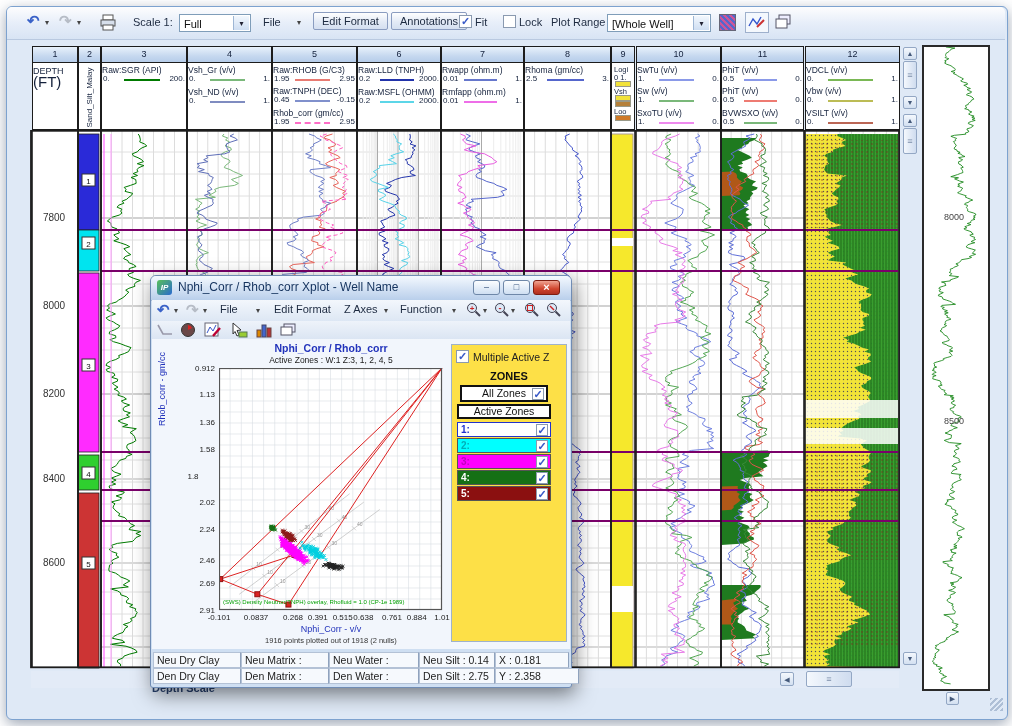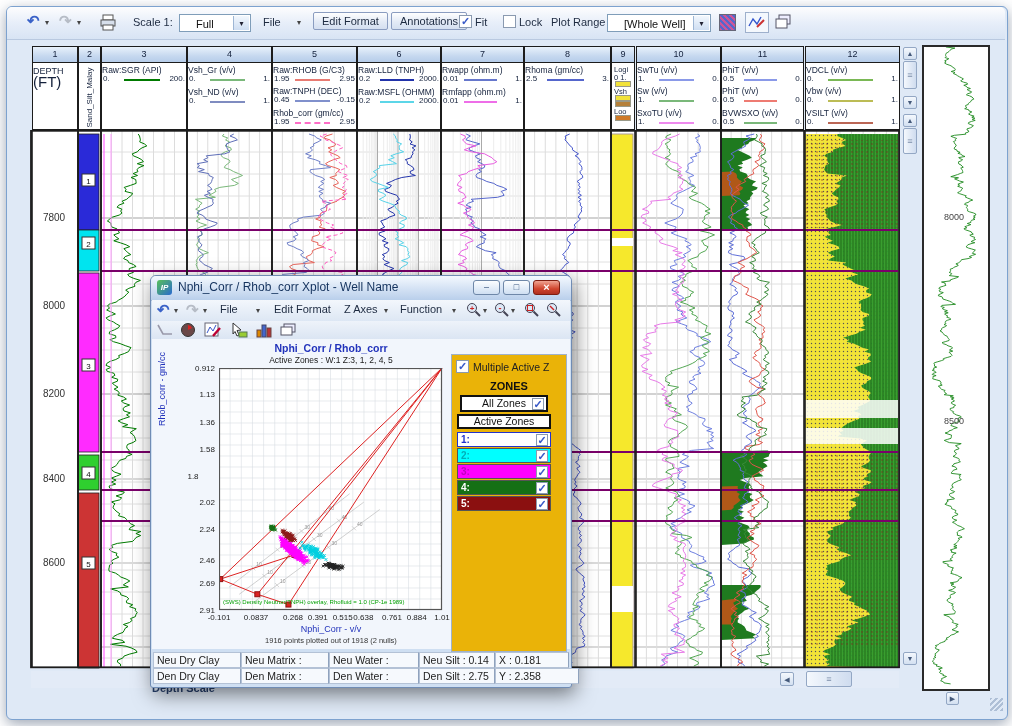--- a/index.html
+++ b/index.html
@@ -12,21 +12,21 @@
   #tbar{left:7px;top:7px;width:998px;height:32px;border-radius:5px 5px 0 0;
     background:linear-gradient(#fdfdfe,#e7eef9 50%,#d8e4f4);border-bottom:1px solid #b9c9e0;}
   .ticon{display:inline-block;font-size:15px;line-height:15px;color:#3a62c8;}
   .undo::after{content:"↶";font-weight:bold;}
   .redo::after{content:"↷";color:#b6bcc6;font-weight:bold;}
   .caret{font-size:8px;color:#444;}
   .caret::after{content:"▾";}
   .tlabel{font-size:11px;color:#1d2a40;}
   .btn{font-size:11px;color:#1d2a40;border:1px solid #8a9cc0;border-radius:2px;padding:2px 8px;
     background:linear-gradient(#fefefe,#e3eaf6 55%,#d4dff0);}
-  .combo{background:#fff;border:1px solid #7f9db9;font-size:11px;color:#111;padding:1px 18px 1px 16px;
+  .combo{background:#fff;border:1px solid #7f9db9;font-size:11px;color:#111;padding:1px 18px 1px 4px;
     height:18px;line-height:16px;box-sizing:border-box;}
   .combocaret{position:absolute;right:1px;top:1px;bottom:1px;width:15px;text-align:center;
     background:linear-gradient(#f2f7fd,#cfdef2);border-left:1px solid #9eb6d4;font-size:8px;color:#223;line-height:15px;}
   .combocaret::after{content:"▾";}
   .cb{width:13px;height:13px;background:#fff;border:1px solid #8a9ab0;box-sizing:border-box;
     font-size:11px;line-height:11px;text-align:center;color:#3a5bc8;font-weight:bold;}
   .cb.on::after{content:"✓";}
   
   .tnum{background:linear-gradient(#e8f1fb,#c6d8ef 60%,#b6cdea);border:1.5px solid #1c1c1c;
     font-size:9px;color:#14213c;text-align:center;line-height:15px;box-sizing:border-box;}
@@ -698,21 +698,21 @@
         <path d="M53.4 157.1L56.2 159.9M53.4 159.9L56.2 157.1M50.9 157.0L53.7 159.8M50.9 159.8L53.7 157.0M51.9 158.6L54.7 161.4M51.9 161.4L54.7 158.6M50.7 156.8L53.5 159.6M50.7 159.6L53.5 156.8M52.6 158.7L55.4 161.5M52.6 161.5L55.4 158.7M51.4 160.5L54.2 163.3M51.4 163.3L54.2 160.5M51.6 158.8L54.4 161.6M51.6 161.6L54.4 158.8M53.1 157.2L55.9 160.0M53.1 160.0L55.9 157.2M50.7 159.1L53.5 161.9M50.7 161.9L53.5 159.1M51.1 156.8L53.9 159.6M51.1 159.6L53.9 156.8M50.9 158.8L53.7 161.6M50.9 161.6L53.7 158.8M52.3 157.8L55.1 160.6M52.3 160.6L55.1 157.8M52.1 156.6L54.9 159.4M52.1 159.4L54.9 156.6M51.4 159.2L54.2 162.0M51.4 162.0L54.2 159.2M52.6 160.0L55.4 162.8M52.6 162.8L55.4 160.0M50.2 157.4L53.0 160.2M50.2 160.2L53.0 157.4M52.0 159.2L54.8 162.0M52.0 162.0L54.8 159.2M52.2 158.9L55.0 161.7M52.2 161.7L55.0 158.9M51.6 158.6L54.4 161.4M51.6 161.4L54.4 158.6M50.0 158.1L52.8 160.9M50.0 160.9L52.8 158.1M51.4 158.6L54.2 161.4M51.4 161.4L54.2 158.6M51.2 158.6L54.0 161.4M51.2 161.4L54.0 158.6M55.1 160.7L57.9 163.5M55.1 163.5L57.9 160.7M51.0 159.5L53.8 162.3M51.0 162.3L53.8 159.5M52.0 159.9L54.8 162.7M52.0 162.7L54.8 159.9M54.3 158.7L57.1 161.5M54.3 161.5L57.1 158.7M51.3 159.6L54.1 162.4M51.3 162.4L54.1 159.6M54.5 160.2L57.3 163.0M54.5 163.0L57.3 160.2M53.2 158.5L56.0 161.3M53.2 161.3L56.0 158.5M53.2 158.1L56.0 160.9M53.2 160.9L56.0 158.1" stroke="#157015" stroke-width="0.9" fill="none"></path>
         <path d="M110.4 195.8L113.2 198.6M110.4 198.6L113.2 195.8M105.1 195.1L107.9 197.9M105.1 197.9L107.9 195.1M113.7 198.3L116.5 201.1M113.7 201.1L116.5 198.3M107.5 195.6L110.3 198.4M107.5 198.4L110.3 195.6M113.6 198.7L116.4 201.5M113.6 201.5L116.4 198.7M113.9 196.7L116.7 199.5M113.9 199.5L116.7 196.7M110.5 196.5L113.3 199.3M110.5 199.3L113.3 196.5M111.8 196.7L114.6 199.5M111.8 199.5L114.6 196.7M111.6 196.1L114.4 198.9M111.6 198.9L114.4 196.1M110.8 195.2L113.6 198.0M110.8 198.0L113.6 195.2M114.4 198.2L117.2 201.0M114.4 201.0L117.2 198.2M118.2 197.8L121.0 200.6M118.2 200.6L121.0 197.8M113.6 196.1L116.4 198.9M113.6 198.9L116.4 196.1M109.6 195.3L112.4 198.1M109.6 198.1L112.4 195.3M109.5 196.4L112.3 199.2M109.5 199.2L112.3 196.4M107.8 193.7L110.6 196.5M107.8 196.5L110.6 193.7M109.7 195.0L112.5 197.8M109.7 197.8L112.5 195.0M113.8 197.6L116.6 200.4M113.8 200.4L116.6 197.6M114.3 195.4L117.1 198.2M114.3 198.2L117.1 195.4M122.7 196.8L125.5 199.6M122.7 199.6L125.5 196.8M112.9 196.3L115.7 199.1M112.9 199.1L115.7 196.3M114.9 196.6L117.7 199.4M114.9 199.4L117.7 196.6M119.9 198.0L122.7 200.8M119.9 200.8L122.7 198.0M118.7 196.5L121.5 199.3M118.7 199.3L121.5 196.5M121.2 198.1L124.0 200.9M121.2 200.9L124.0 198.1M114.5 196.7L117.3 199.5M114.5 199.5L117.3 196.7M109.3 195.8L112.1 198.6M109.3 198.6L112.1 195.8M108.3 197.4L111.1 200.2M108.3 200.2L111.1 197.4M115.4 197.0L118.2 199.8M115.4 199.8L118.2 197.0M112.7 196.0L115.5 198.8M112.7 198.8L115.5 196.0M109.0 194.1L111.8 196.9M109.0 196.9L111.8 194.1M111.2 195.7L114.0 198.5M111.2 198.5L114.0 195.7M110.7 197.3L113.5 200.1M110.7 200.1L113.5 197.3M107.9 193.9L110.7 196.7M107.9 196.7L110.7 193.9M121.0 198.6L123.8 201.4M121.0 201.4L123.8 198.6M120.7 196.3L123.5 199.1M120.7 199.1L123.5 196.3M102.7 196.6L105.5 199.4M102.7 199.4L105.5 196.6M113.8 195.0L116.6 197.8M113.8 197.8L116.6 195.0M116.6 196.6L119.4 199.4M116.6 199.4L119.4 196.6M104.2 195.2L107.0 198.0M104.2 198.0L107.0 195.2M108.7 195.7L111.5 198.5M108.7 198.5L111.5 195.7M117.7 200.0L120.5 202.8M117.7 202.8L120.5 200.0M116.6 198.7L119.4 201.5M116.6 201.5L119.4 198.7M117.1 196.6L119.9 199.4M117.1 199.4L119.9 196.6M110.6 195.4L113.4 198.2M110.6 198.2L113.4 195.4M109.5 196.9L112.3 199.7M109.5 199.7L112.3 196.9M114.0 195.2L116.8 198.0M114.0 198.0L116.8 195.2M113.5 199.7L116.3 202.5M113.5 202.5L116.3 199.7M112.7 195.9L115.5 198.7M112.7 198.7L115.5 195.9M108.4 194.5L111.2 197.3M108.4 197.3L111.2 194.5M110.7 197.3L113.5 200.1M110.7 200.1L113.5 197.3M111.8 198.6L114.6 201.4M111.8 201.4L114.6 198.6M110.7 196.3L113.5 199.1M110.7 199.1L113.5 196.3M108.6 198.5L111.4 201.3M108.6 201.3L111.4 198.5M119.0 199.9L121.8 202.7M119.0 202.7L121.8 199.9M122.2 198.6L125.0 201.4M122.2 201.4L125.0 198.6M114.3 197.4L117.1 200.2M114.3 200.2L117.1 197.4M118.3 196.7L121.1 199.5M118.3 199.5L121.1 196.7M110.0 195.1L112.8 197.9M110.0 197.9L112.8 195.1M109.9 195.3L112.7 198.1M109.9 198.1L112.7 195.3M114.8 198.7L117.6 201.5M114.8 201.5L117.6 198.7M107.2 195.7L110.0 198.5M107.2 198.5L110.0 195.7M105.8 196.1L108.6 198.9M105.8 198.9L108.6 196.1M110.1 196.7L112.9 199.5M110.1 199.5L112.9 196.7M111.2 195.4L114.0 198.2M111.2 198.2L114.0 195.4" stroke="#222222" stroke-width="0.9" fill="none"></path>
         <text x="4" y="235.9439439439439" font-size="6" fill="#00a000">(SWS) Density Neutron(TNPH) overlay, Rhofluid =  1.0 (CP-1e 1989)</text>
         <rect x="0.5" y="0.5" width="222" height="241" fill="none" stroke="#555" stroke-width="1.2"></rect>
       </svg>
   <div id="yticks"></div>
   <div id="xticks"></div>
   <div class="abs" style="left:68px;top:348px;width:224px;text-align:center;font-size:9px;color:#2233bb">Nphi_Corr - v/v</div>
   <div class="abs" style="left:40px;top:360px;width:280px;text-align:center;font-size:7.5px;color:#333">1916 points plotted out of 1918 (2 nulls)</div>
 
-  <div class="abs" style="left:300px;top:78px;width:114px;height:296px;background:#eab308;border:1px solid #9fb2cc;overflow:hidden">
+  <div class="abs" style="left:300px;top:68px;width:114px;height:296px;background:#fde047;border:1px solid #9fb2cc;overflow:hidden">
     <span class="abs cb on" style="left:4px;top:5px"></span>
     <span class="abs" style="left:21px;top:6px;font-size:10.5px;color:#222;white-space:nowrap">Multiple Active Z</span>
     <div class="abs" style="left:0;top:25px;width:100%;text-align:center;font-size:11px;font-weight:bold;color:#111">ZONES</div>
     <div class="abs zbox" style="left:8px;top:40px;width:88px;height:17px">
       <span>All Zones</span>
       <span class="cb on" style="position:absolute;right:2px;top:1px;width:12px;height:12px"></span>
     </div>
     <div class="abs zbox" style="left:5px;top:59px;width:94px;height:15px;line-height:11px">
       <span>Active Zones</span>
     </div>

